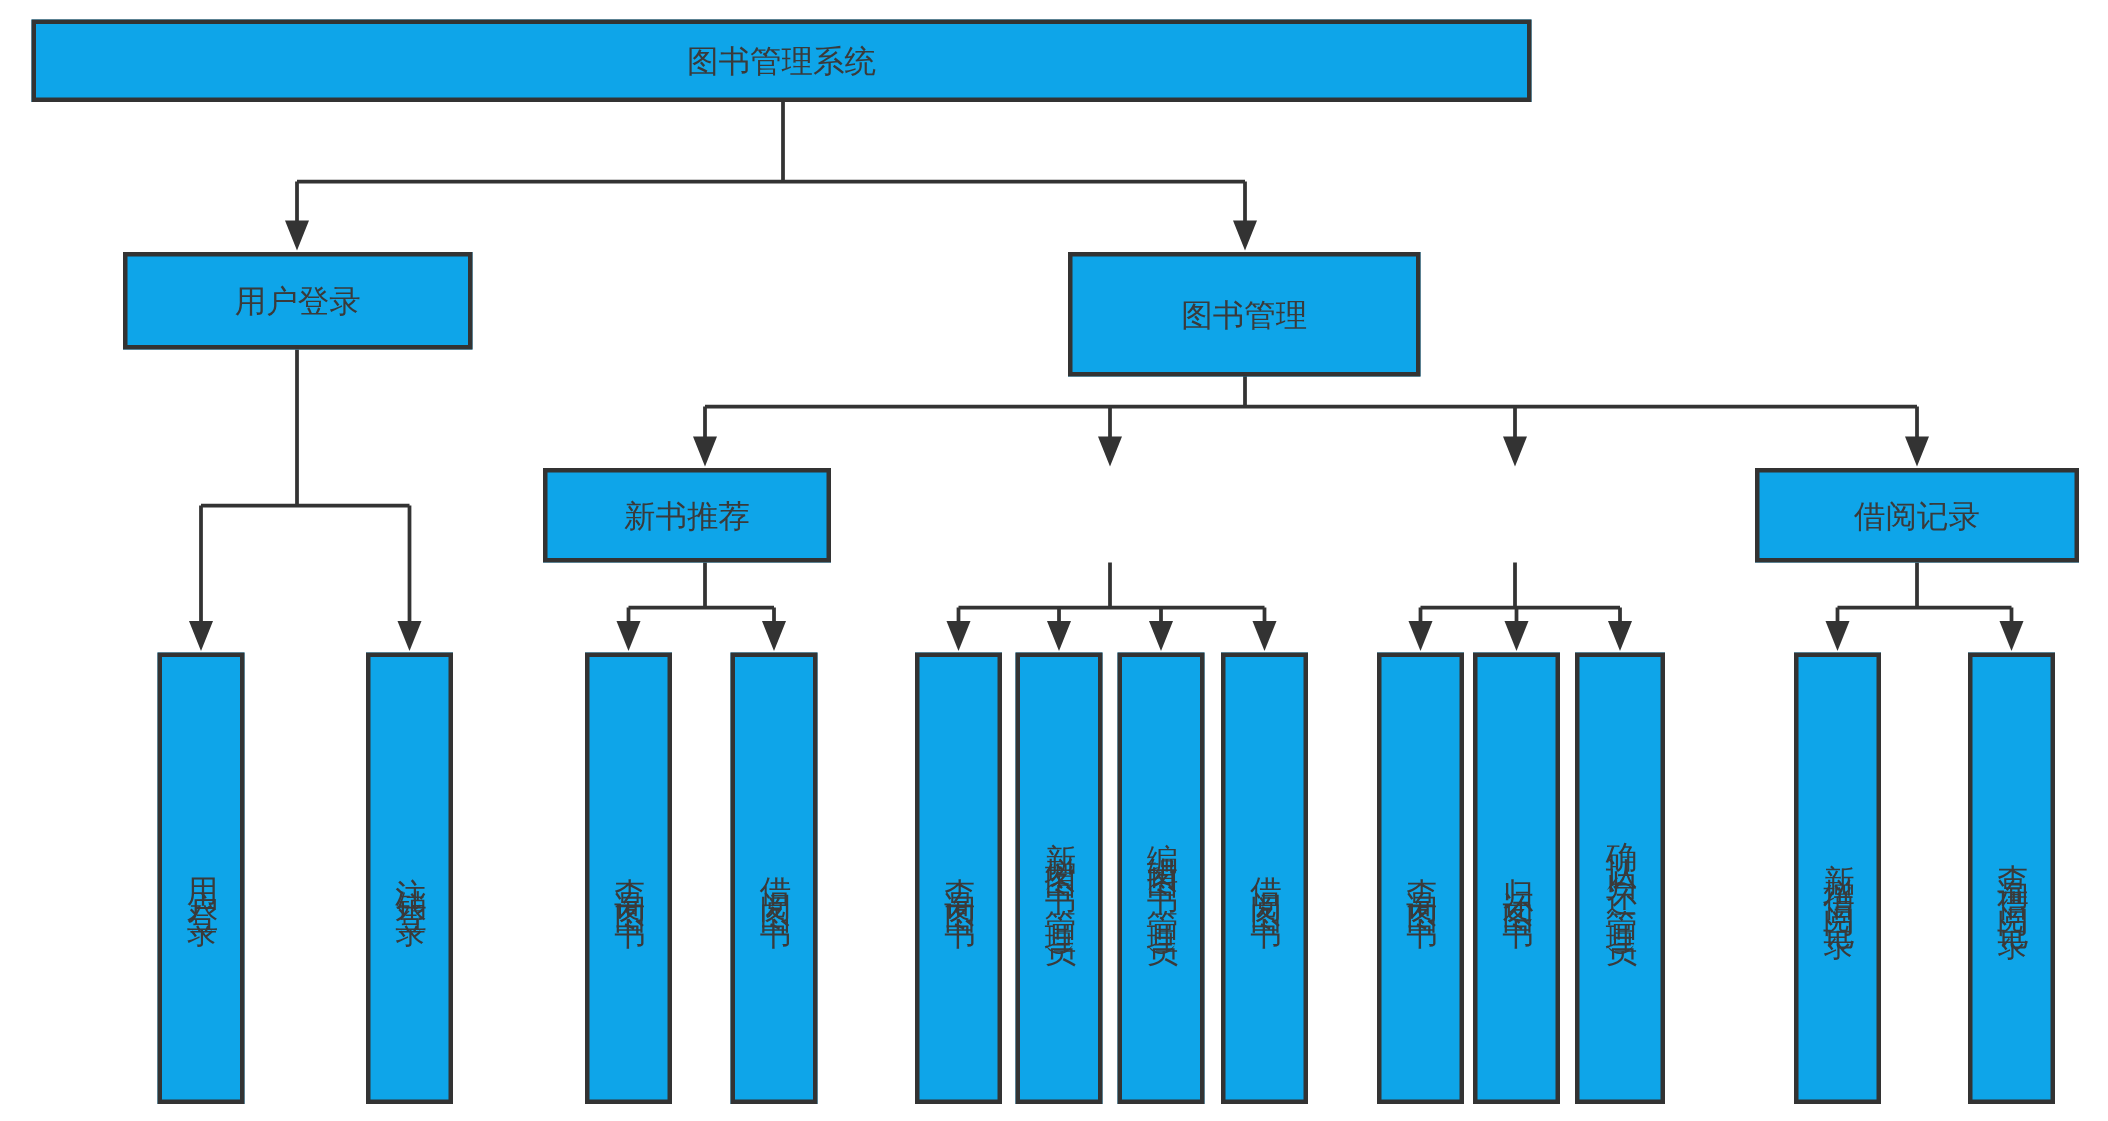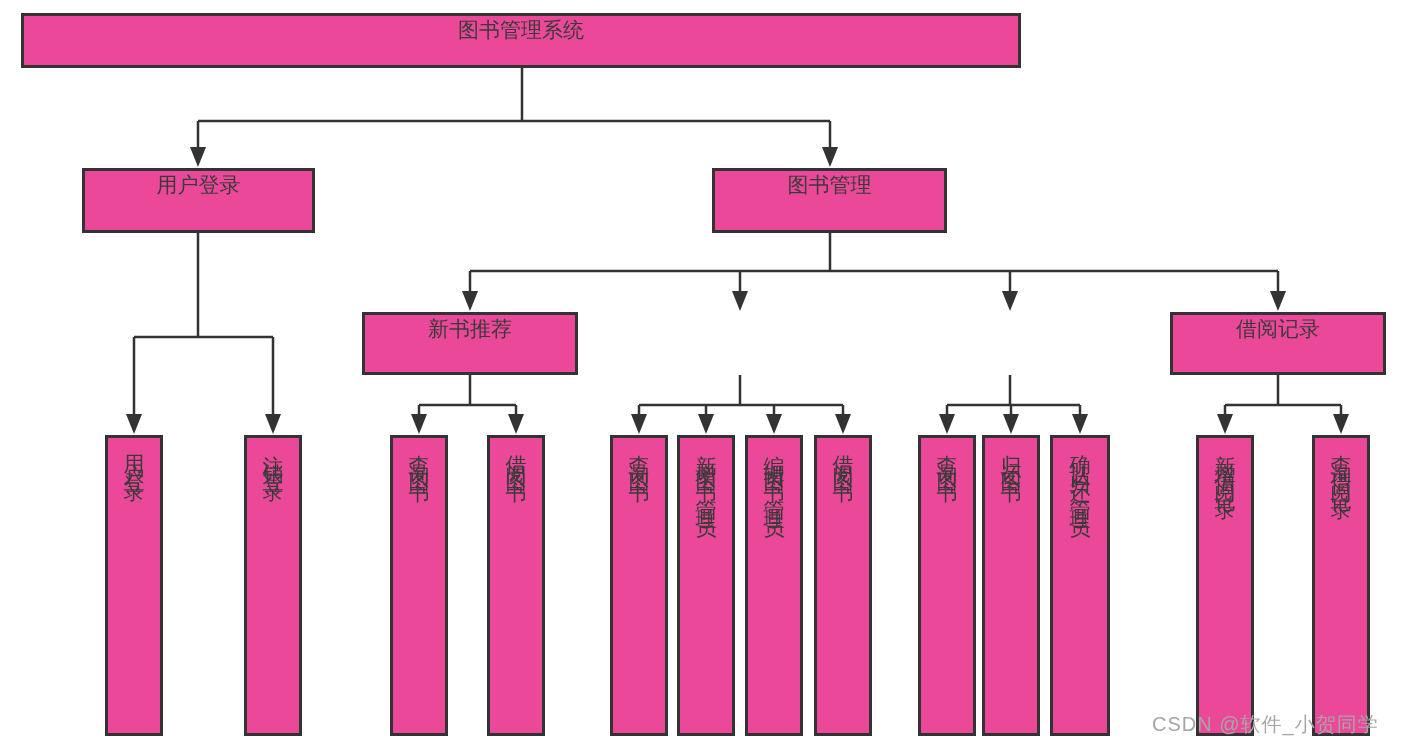--- a/index.html
+++ b/index.html
@@ -14,22 +14,22 @@
     background:#ffffff;
     font-family:"Liberation Sans", sans-serif;
     overflow:hidden;
   }
   svg.connectors{position:absolute;left:0;top:0;width:1405px;height:747px;}
   svg.connectors path{stroke:var(--line);stroke-width:2.5;fill:none;}
   svg.connectors polygon{fill:var(--line);stroke:none;}
   .node{
     position:absolute;box-sizing:border-box;
     border:3px solid var(--line);
-    background:#ec4899;
-    display:flex;align-items:flex-start;justify-content:center;
+    background:#0ea5e9;
+    display:flex;align-items:center;justify-content:center;
     color:var(--text);
     font-size:21px;
     z-index:2;
   }
   .node .lbl{white-space:nowrap;}
   .node.leaf .lbl{
     writing-mode:vertical-rl;
     text-orientation:mixed;
     letter-spacing:9px;
     font-size:21px;
@@ -92,25 +92,25 @@
     </g>
   </svg>
 
   <div class="node" style="left:21px;top:13px;width:1000px;height:55px">
     <span class="lbl">图书管理系统</span>
   </div>
 
   <div class="node" style="left:82px;top:168px;width:233px;height:65px">
     <span class="lbl">用户登录</span>
   </div>
-  <div class="node" style="left:712px;top:168px;width:235px;height:65px">
+  <div class="node" style="left:712px;top:168px;width:235px;height:83px">
     <span class="lbl">图书管理</span>
   </div>
 
-  <div class="node" style="left:362px;top:312px;width:216px;height:63px">
+  <div class="node" style="left:362px;top:312px;width:192px;height:63px">
     <span class="lbl">新书推荐</span>
   </div>
   <div class="node" style="left:1170px;top:312px;width:216px;height:63px">
     <span class="lbl">借阅记录</span>
   </div>
 
   <div class="node leaf" style="left:105px;top:435px;width:58px;height:301px">
     <span class="lbl">用户登录</span>
   </div>
   <div class="node leaf" style="left:244px;top:435px;width:58px;height:301px">
@@ -147,15 +147,14 @@
     <span class="lbl">确认归还（管理员）</span>
   </div>
 
   <div class="node leaf" style="left:1196px;top:435px;width:58px;height:301px">
     <span class="lbl">新增借阅记录</span>
   </div>
   <div class="node leaf" style="left:1312px;top:435px;width:58px;height:301px">
     <span class="lbl">查询借阅记录</span>
   </div>
 
-  <div class="watermark">CSDN @软件_小贺同学</div>
 
 </div>
 
 </body></html>

